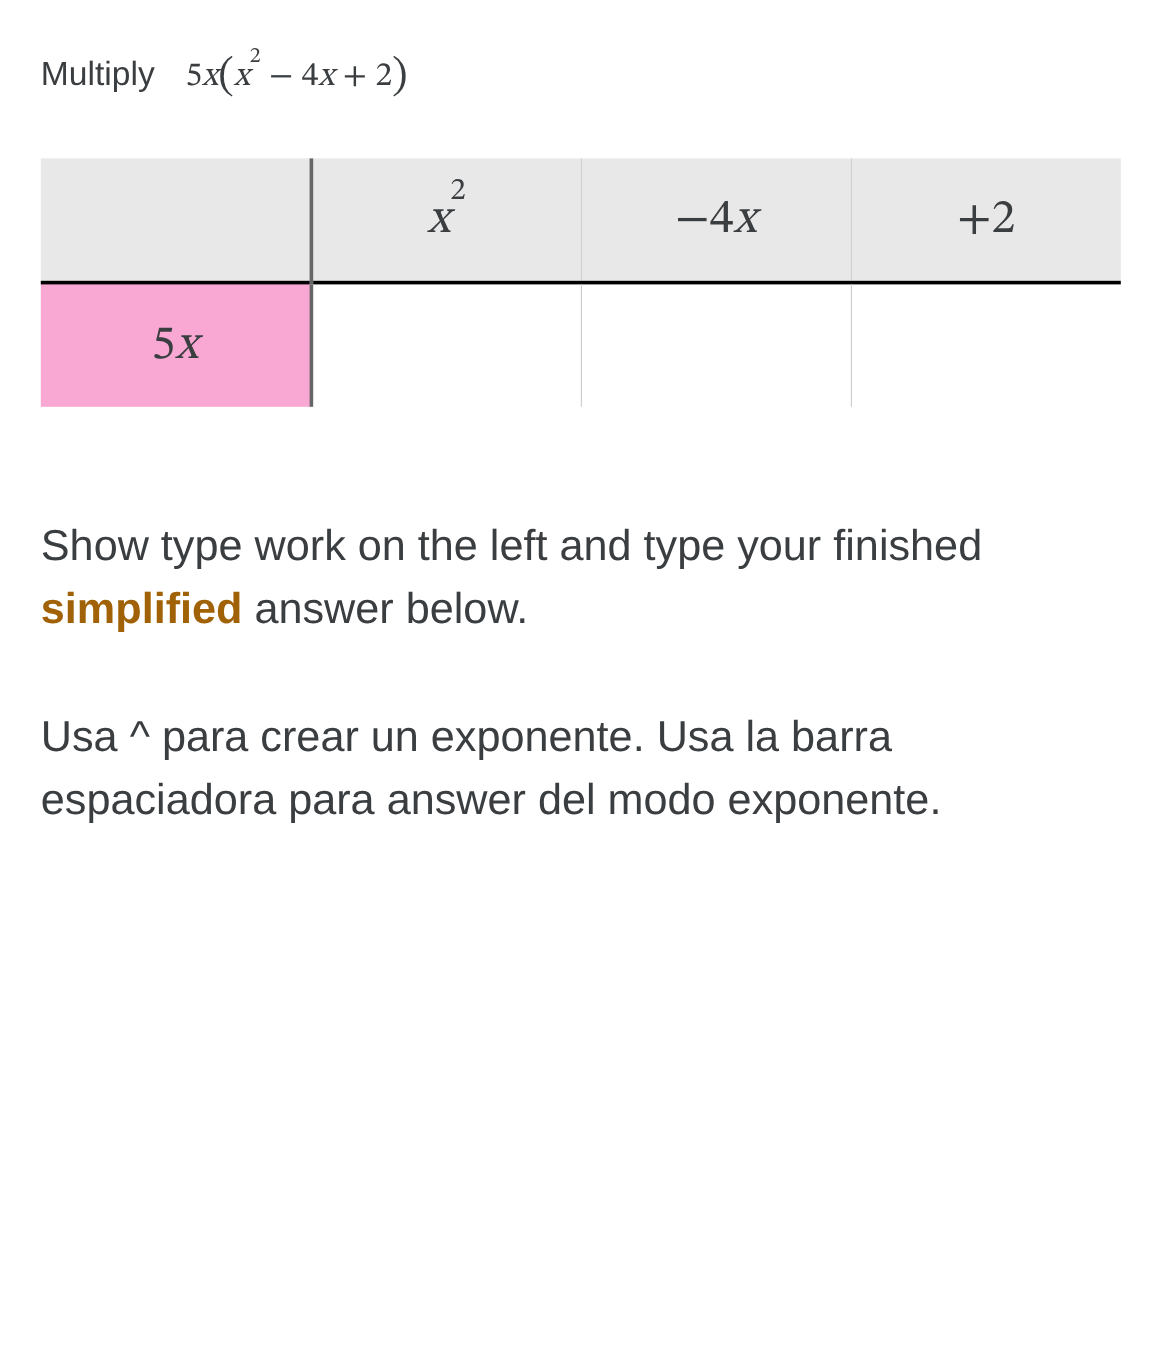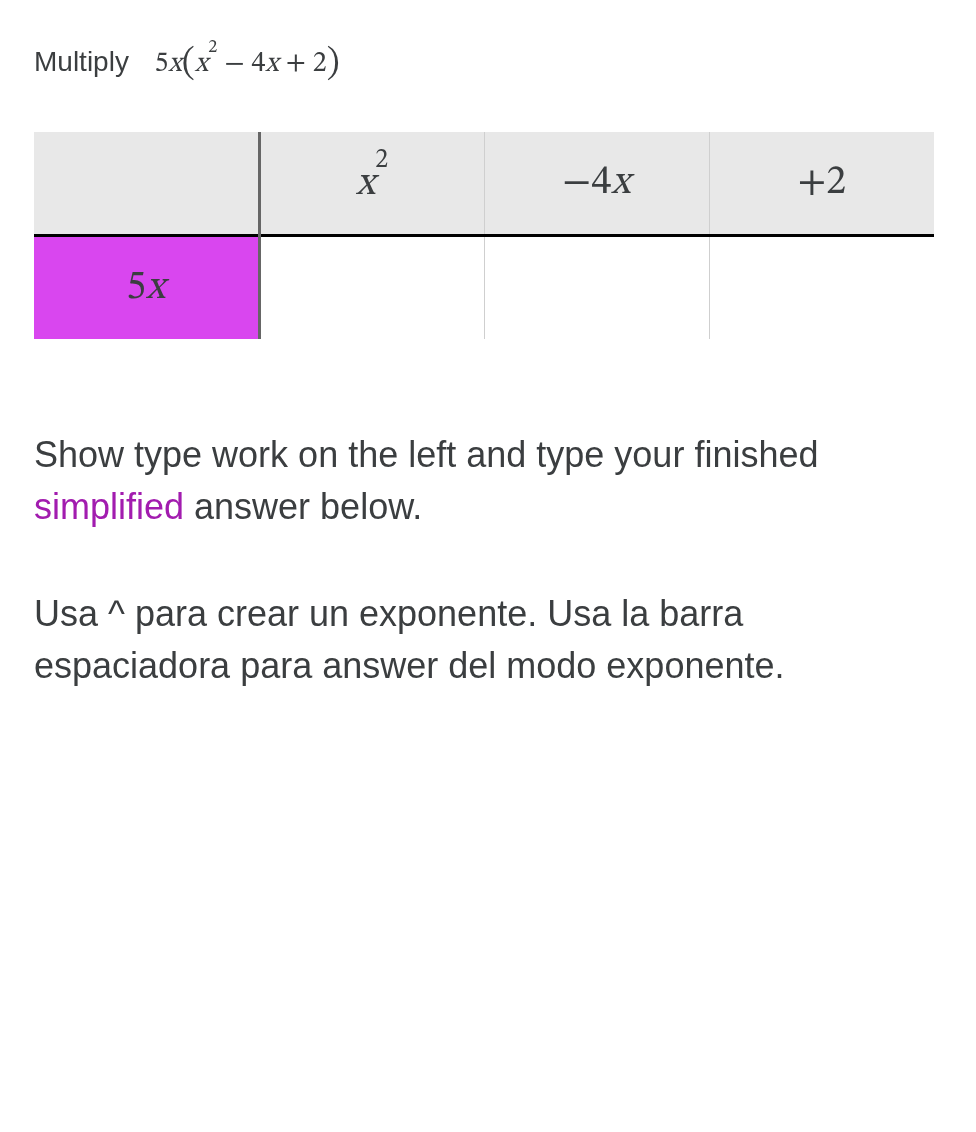--- a/index.html
+++ b/index.html
@@ -48,21 +48,21 @@
     margin-bottom: 90px;
   }
   .areamodel td {
     height: 100px;
     text-align: center;
     vertical-align: middle;
     font-size: 40px;
   }
   .hdr { background: #e8e8e8; }
   .rowlabelcell {
-    background: #d946ef;
+    background: #f9a8d4;
     border-right: 3px solid #666;
   }
   .toprule td.datacell, .toprule td.rowlabelcell { border-top: 3px solid #000; }
   .datacell {
     border-right: 1px solid #cfcfcf;
     background: #fff;
   }
   .datacell:last-child { border-right: none; }
   .col-head { border-right: 1px solid #cfcfcf; }
   .col-head:last-child { border-right: none; }
@@ -70,21 +70,21 @@
 
   col.first { width: 225px; }
   col.rest  { width: 225px; }
 
   .para {
     font-size: 36px;
     line-height: 1.45;
     margin-bottom: 55px;
     color: #3b3e40;
   }
-  .para strong { font-weight: 400; color: #a21caf; }
+  .para strong { font-weight: 700; color: #a16207; }
 </style>
 </head>
 <body>
 
 <div class="page">
 
   <div class="prompt">
     <span>Multiply</span>
     <span style="display:inline-block;width:10px"></span>
     <span class="math">

